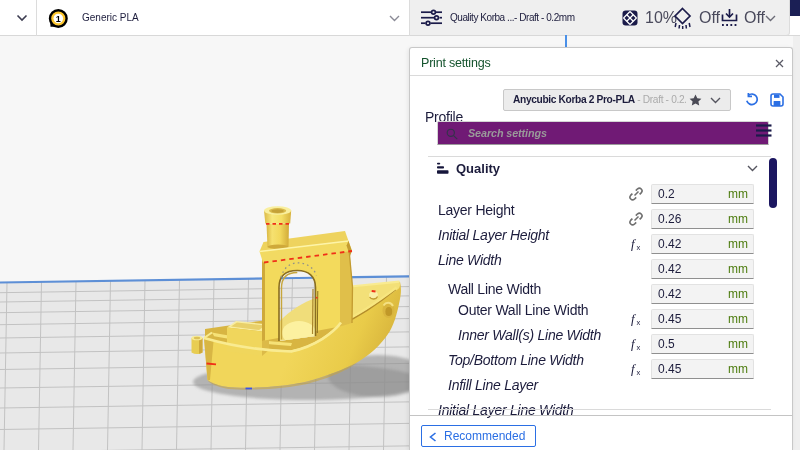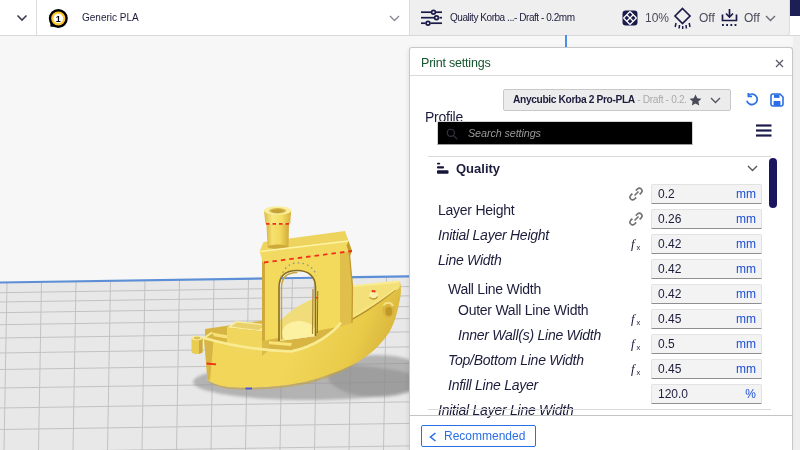--- a/index.html
+++ b/index.html
@@ -3,31 +3,31 @@
 <meta charset="utf-8">
 <style>
   html,body{margin:0;padding:0;}
   body{width:800px;height:450px;overflow:hidden;position:relative;
        font-family:"Liberation Sans",sans-serif;background:#f6f6f6;}
   .abs{position:absolute;}
   
   #toolbar{left:0;top:0;width:800px;height:36px;background:#ffffff;border-bottom:1px solid #d8d8d8;box-sizing:border-box;}
   #tb-right{left:409px;top:0;width:381px;height:36px;background:#efefef;border-left:1px solid #dcdcdc;border-right:1px solid #dcdcdc;border-bottom:1px solid #d8d8d8;border-radius:0 0 4px 0;box-sizing:border-box;}
   .tbtxt{font-size:10px;color:#1c1c3c;line-height:36px;white-space:nowrap;}
-  .tbgray{font-size:12px;color:#4a4a5c;line-height:36px;}
+  .tbgray{font-size:16px;color:#4a4a5c;line-height:36px;}
   #navyblk{left:790px;top:0;width:10px;height:16px;background:#1b1f55;}
   #connector{left:565px;top:35px;width:2px;height:12px;background:#4a90e8;}
   
   #panel{left:409px;top:47px;width:384px;height:403px;background:#ffffff;border:1px solid #c8c8c8;border-bottom:none;border-radius:3px 3px 0 0;box-sizing:border-box;box-shadow:-1px 1px 4px rgba(0,0,0,0.08);}
   .sep{position:absolute;height:1px;background:#dadada;}
   .lbl{position:absolute;font-size:14px;letter-spacing:-0.25px;color:#1c1c3c;white-space:nowrap;margin-top:16px;}
   .ital{font-style:italic;}
-  .vbox{position:absolute;left:242px;width:111px;height:20px;background:#f3f3f3;border:1px solid #e2e2e2;border-bottom:1px solid #8f8f8f;box-sizing:border-box;border-radius:2px 2px 0 0;}
+  .vbox{position:absolute;left:242px;width:103px;height:20px;background:#f3f3f3;border:1px solid #e2e2e2;border-bottom:1px solid #8f8f8f;box-sizing:border-box;border-radius:2px 2px 0 0;}
   .vbox .val{position:absolute;left:6px;top:2px;font-size:12px;color:#1c1c3c;}
-  .vbox .unit{position:absolute;right:5px;top:2px;font-size:12px;color:#1d4ed8;}
+  .vbox .unit{position:absolute;right:5px;top:2px;font-size:12px;color:#4d7c0f;}
 </style>
 </head>
 <body>
 
 <svg id="vp" class="abs" style="left:0;top:36px" width="800" height="414" viewBox="0 36 800 414">
 <defs>
       <filter id="blur1" x="-20%" y="-20%" width="140%" height="140%">
         <feGaussianBlur stdDeviation="1.6"></feGaussianBlur>
       </filter>
 <linearGradient id="hullg" x1="300" y1="330" x2="402" y2="374" gradientUnits="userSpaceOnUse">
@@ -277,21 +277,21 @@
 <svg class="abs" style="left:745px;top:93px" width="14" height="14" viewBox="0 0 14 14" fill="none" stroke="#2b6fe4" stroke-width="1.7">
   <path d="M 3.2,2.5 A 5.3,5.3 0 1 1 1.8,7.8"></path>
   <path d="M 3.4,-0.2 L 3.4,3.4 L 7,3.4" stroke-width="1.7"></path>
 </svg>
 <svg class="abs" style="left:770px;top:93px" width="14" height="14" viewBox="0 0 14 14">
   <path d="M1,3 Q1,1 3,1 L10,1 L13,4 L13,11 Q13,13 11,13 L3,13 Q1,13 1,11 Z" fill="none" stroke="#2b6fe4" stroke-width="1.6"></path>
   <rect x="4" y="1.5" width="5.5" height="3.4" fill="#2b6fe4"></rect>
   <rect x="3.6" y="8" width="6.8" height="5" rx="0.5" fill="#2b6fe4"></rect>
 </svg>
 
-<div class="abs" style="left:437px;top:121px;width:256px;height:24px;background:#000000;border:1px solid #d4d4d4;border-bottom:1px solid #9a9a9a;box-sizing:border-box;border-radius:2px 2px 0 0;">
+<div class="abs" style="left:437px;top:121px;width:332px;height:24px;background:#701a75;border:1px solid #d4d4d4;border-bottom:1px solid #9a9a9a;box-sizing:border-box;border-radius:2px 2px 0 0;font-weight:bold;">
   <svg style="position:absolute;left:8px;top:6px" width="12" height="12" viewBox="0 0 12 12" fill="none" stroke="#33334a" stroke-width="1.15">
       <circle cx="4.8" cy="4.8" r="3.6"></circle>
       <line x1="7.6" y1="7.6" x2="11.2" y2="11.2"></line>
     </svg>
   <span style="position:absolute;left:30px;top:5px;font-size:10.8px;letter-spacing:-0.1px;font-style:italic;color:#9a9a9a">Search settings</span>
 </div>
 <svg class="abs" style="left:756px;top:124px" width="15.5" height="13" viewBox="0 0 15.5 13" stroke="#1b1b4a" stroke-width="2.2">
     <line x1="0" y1="1.5" x2="15.5" y2="1.5"></line>
     <line x1="0" y1="6.5" x2="15.5" y2="6.5"></line>
     <line x1="0" y1="11.5" x2="15.5" y2="11.5"></line>
@@ -370,24 +370,20 @@
 <div class="lbl ital" style="left:39px;top:361px">Infill Line Layer</div>
 <svg style="position:absolute;left:221px;top:361px" width="15" height="16" viewBox="0 0 15 16">
       <text x="1" y="12" font-size="13" font-style="italic" font-family="Liberation Serif" fill="#1c1c3c">f</text>
       <text x="6.6" y="14" font-size="7.5" font-family="Liberation Sans" fill="#1c1c3c">x</text>
     </svg>
 <div class="vbox" style="top:359px">
       <span class="val">0.45</span>
       <span class="unit">mm</span>
     </div>
 <div class="lbl ital" style="left:29px;top:386px">Initial Layer Line Width</div>
-<div class="vbox" style="top:384px">
-      <span class="val">120.0</span>
-      <span class="unit">%</span>
-    </div>
 </div>
 
 <div class="sep" style="left:428px;top:409px;width:343px"></div>
 <div class="sep" style="left:410px;top:415px;width:382px;background:#c4c4c4"></div>
 <div class="abs" style="left:421px;top:425px;width:115px;height:22px;border:1px solid #2b6fe4;border-radius:2px;box-sizing:border-box;background:#fff;text-align:center;">
   <svg style="position:absolute;left:7px;top:6px" width="8" height="10" viewBox="0 0 8 10">
       <polyline points="6.5,1 1.5,5 6.5,9" fill="none" stroke="#2b6fe4" stroke-width="1.6"></polyline>
     </svg>
   <span style="position:absolute;left:22px;top:3px;font-size:12px;color:#2b6fe4">Recommended</span>
 </div>

